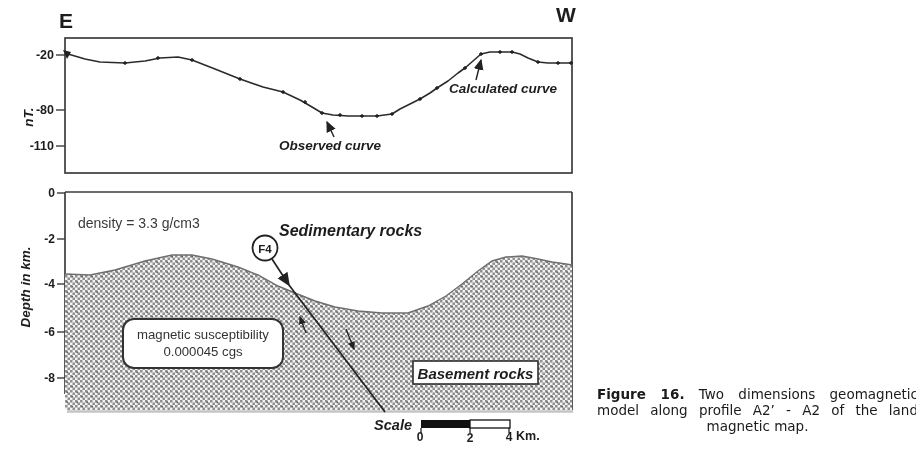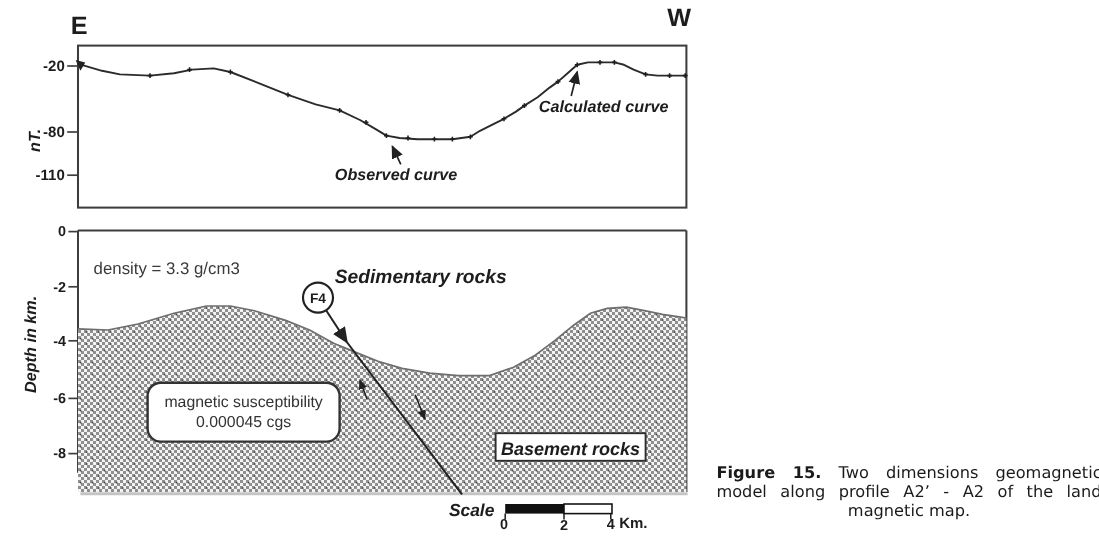--- a/index.html
+++ b/index.html
@@ -135,14 +135,14 @@
       <line x1="421" y1="428" x2="421" y2="433"></line>
       <line x1="470" y1="428" x2="470" y2="433"></line>
       <line x1="509" y1="428" x2="509" y2="433"></line>
     </g>
     <text class="scaletick" x="420" y="441" text-anchor="middle">0</text>
     <text class="scaletick" x="470" y="442" text-anchor="middle">2</text>
     <text class="scaletick" x="509" y="441" text-anchor="middle">4</text>
     <text class="scaletick" x="516" y="440" text-anchor="start" style="font-size:12.5px">Km.</text>
   </svg>
 
-  <div class="caption"><span class="cap-bold">Figure 15.</span> <span>Two dimensions geomagnetic model along profile A2’ - A2 of the land magnetic map.</span></div>
+  <div class="caption"><span class="cap-bold">Figure 16.</span> <span>Two dimensions geomagnetic model along profile A2’ - A2 of the land magnetic map.</span></div>
 </div>
 
 </body></html>

